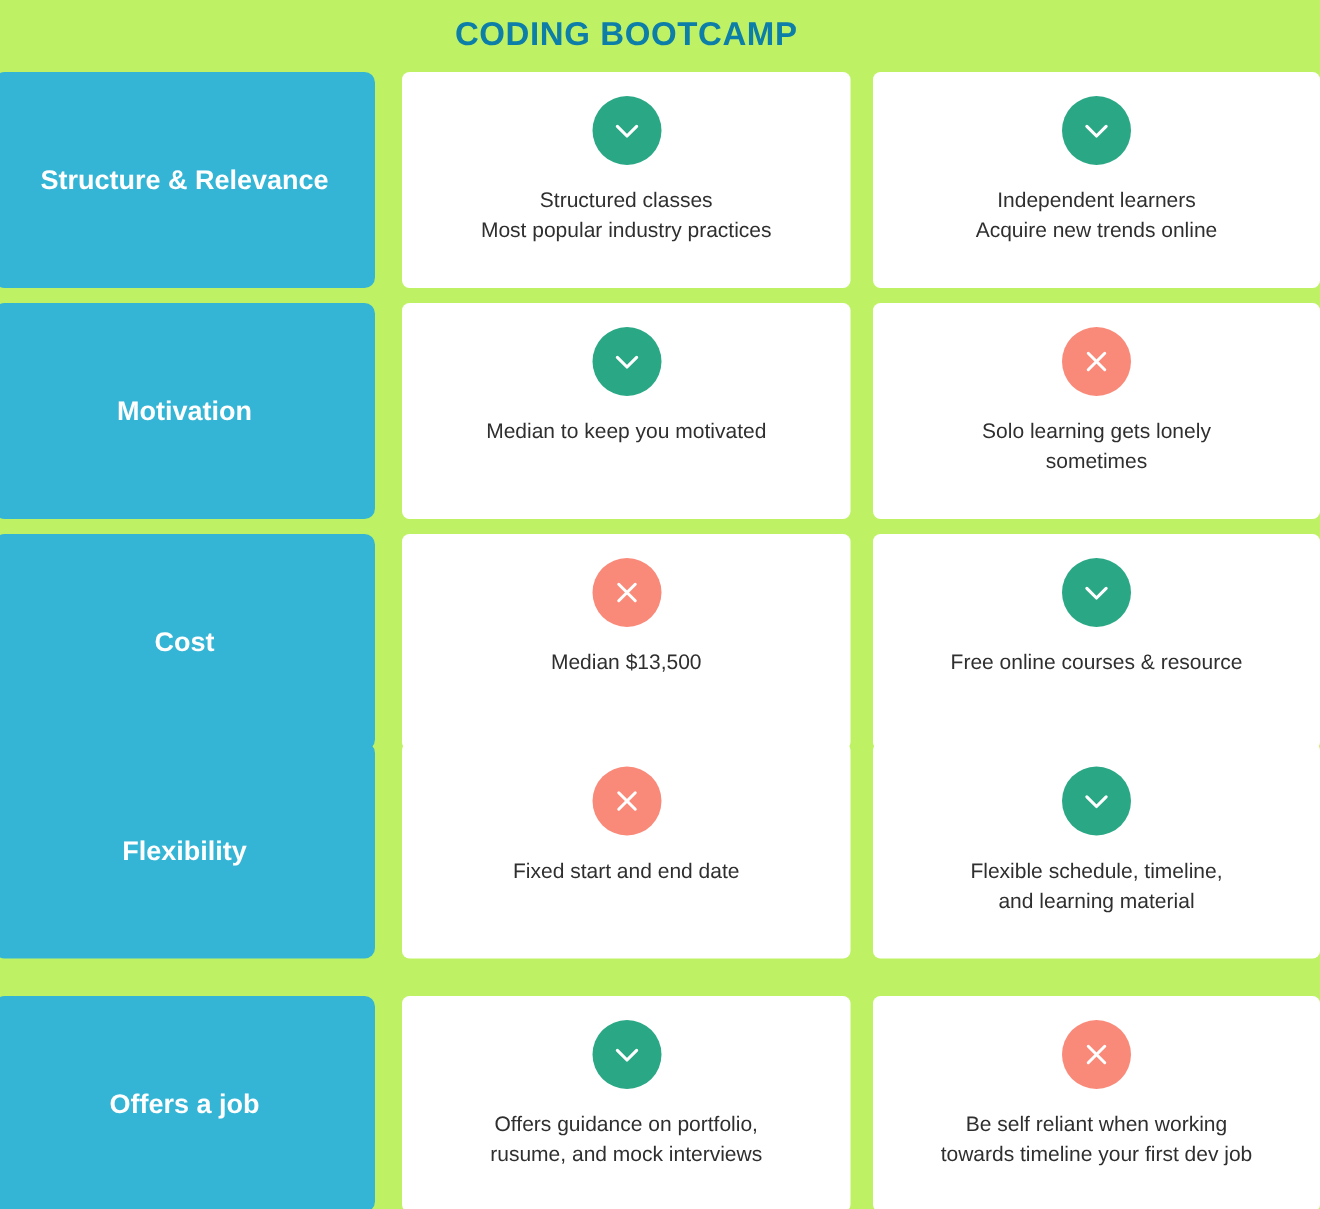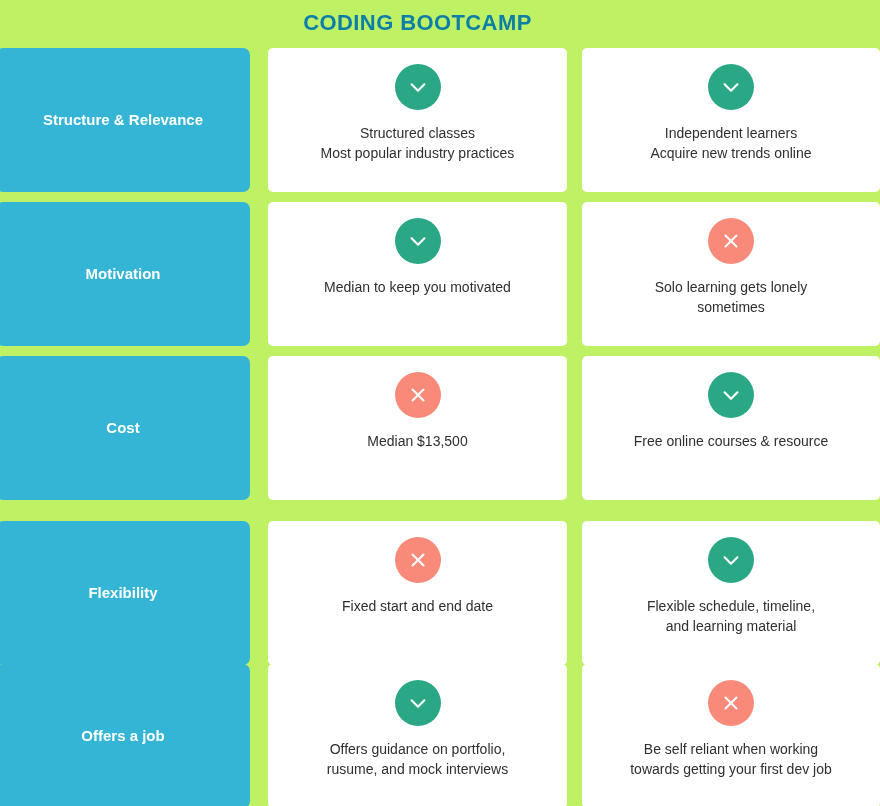--- a/index.html
+++ b/index.html
@@ -59,40 +59,40 @@
   }
   .row {
     position: absolute;
     left: 0;
     width: 880px;
     height: 144px;
   }
   .row.r0 { top: 3px; }
   .row.r1 { top: 157px; }
   .row.r2 { top: 311px; }
-  .row.r3 { top: 476px; }
+  .row.r3 { top: 450px; }
   .row.r4 { top: 619px; }
 
   
   .label-cell {
     position: absolute;
     left: -4px;
     top: 0;
     width: 254px;
     height: 144px;
     background: #35b5d5;
     border-radius: 7px;
     display: flex;
     align-items: center;
     justify-content: center;
     padding: 0 14px;
   }
   .label-cell .label-text {
     color: #ffffff;
-    font-size: 15px;
+    font-size: 18px;
     font-weight: 700;
     text-align: center;
     line-height: 1.25;
   }
 
   
   .card {
     position: absolute;
     top: 0;
     height: 144px;
@@ -251,18 +251,18 @@
 rusume, and mock interviews</div>
       </div>
       <div class="card right">
         <span class="status-icon no">
           <svg width="22" height="22" viewBox="0 0 24 24" fill="none" stroke="#ffffff" stroke-width="2.2" stroke-linecap="round">
             <line x1="6" y1="6" x2="18" y2="18"></line>
             <line x1="18" y1="6" x2="6" y2="18"></line>
           </svg>
         </span>
         <div class="card-text">Be self reliant when working
-towards getting your first dev job</div>
+towards timeline your first dev job</div>
       </div>
     </div>
 
   </div>
 </div>
 
 </body></html>

